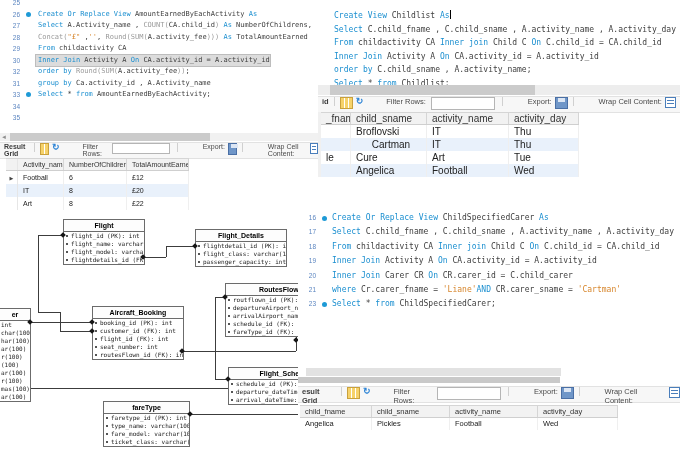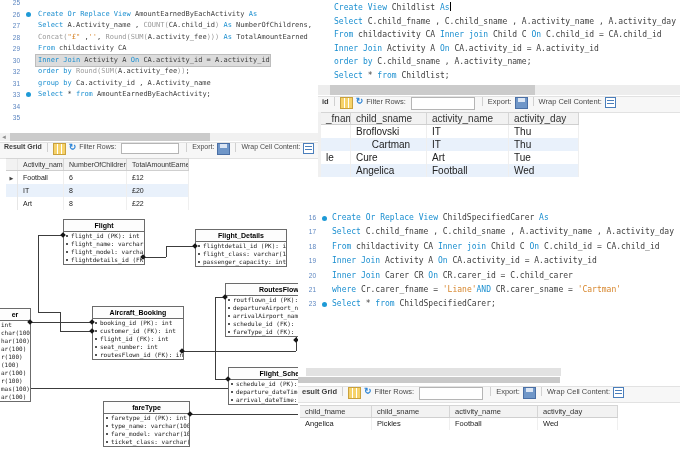--- a/index.html
+++ b/index.html
@@ -8,21 +8,21 @@
 
   
   .panel{position:absolute;background:#fff;overflow:hidden;}
   #p-tl{left:0;top:0;width:318px;height:215px;z-index:3;}
   #p-tr{left:318px;top:0;width:362px;height:205px;z-index:3;}
   #p-br{left:298px;top:205px;width:382px;height:253px;z-index:3;}
 
   
   .code-area{position:absolute;left:0;right:0;}
   #tl-code{top:-3px;}  #tl-code .code-line{height:11.5px;line-height:11.5px;font-size:7px;}
-  #tr-code{top:1px;padding-left:14px;} #tr-code .code-line{height:13.6px;line-height:13.6px;font-size:8px;}
+  #tr-code{top:9px;padding-left:14px;} #tr-code .code-line{height:13.6px;line-height:13.6px;font-size:8px;}
   #br-code{top:6px;} #br-code .code-line{height:14.4px;line-height:14.4px;font-size:8px;}
   .code-line{display:flex;white-space:pre;}
   .lnum{width:20px;text-align:right;padding-right:2px;color:var(--lnum);
         font-family:"Liberation Sans",sans-serif;font-size:6.5px;flex:0 0 auto;}
   #br-code .lnum{width:18px;}
   .lmark{width:14px;flex:0 0 auto;position:relative;}
   #br-code .lmark{width:12px;}
   .stmt-dot{position:absolute;left:4px;top:50%;margin-top:-2.5px;width:5px;height:5px;border-radius:50%;background:var(--dot);}
   .ltext{font-family:"DejaVu Sans Mono",monospace;padding-left:2px;}
   .ltext.sel{background:var(--selbg);outline:1px solid #bdbdbd;}
@@ -42,21 +42,21 @@
   #br-bar2{left:0;top:172px;width:262px;height:6px;background:#c9c9c9;position:absolute;}
 
   
   .rg-toolbar{position:absolute;left:0;right:0;height:15px;display:flex;align-items:flex-start;gap:3px;
               padding-left:4px;background:#f7f7f7;border-top:1px solid #e2e2e2;border-bottom:1px solid #e2e2e2;
               font-size:7px;color:#444;}
   #p-tr .rg-toolbar,#p-br .rg-toolbar{font-size:7.5px;}
   #p-tl .rg-toolbar{top:142px;} #p-tr .rg-toolbar{top:96px;} #p-br .rg-toolbar{top:181px;}
   .rg-label{font-weight:700;color:#3d3d3d;}
   .tsep{width:1px;height:9px;background:#d0d0d0;margin:0 2px;}
-  .tlabel{color:#4a4a4a;}
+  .tlabel{color:#4a4a4a;margin-left:20px;}
   .rg-filter{width:56px;height:9px;border:1px solid #b5b5b5;background:#fff;margin:0 2px;padding:0;font-size:7px;}
   #p-tr .rg-filter,#p-br .rg-filter{width:62px;height:11px;}
   .i-grid{width:11px;height:10px;border:1px solid #c9a13d;
           background:linear-gradient(to right,#f6d26a 0 3px,#fff 3px 4px,#f6d26a 4px 7px,#fff 7px 8px,#f6d26a 8px 11px);}
   .i-refresh{color:#2d84d6;font-size:9px;line-height:9px;font-weight:700;}
   .i-save{width:11px;height:10px;background:#6f96c8;border:1px solid #4a6fa5;position:relative;}
   .i-save::after{content:'';position:absolute;left:2px;top:0;width:7px;height:4px;background:#dce6f4;}
   .i-wrap{width:9px;height:9px;border:1px solid #4a7ebb;background:#fff;position:relative;}
   .i-wrap::after{content:'';position:absolute;left:1px;top:2px;right:1px;height:1px;background:#4a7ebb;box-shadow:0 3px 0 #4a7ebb;}
 

